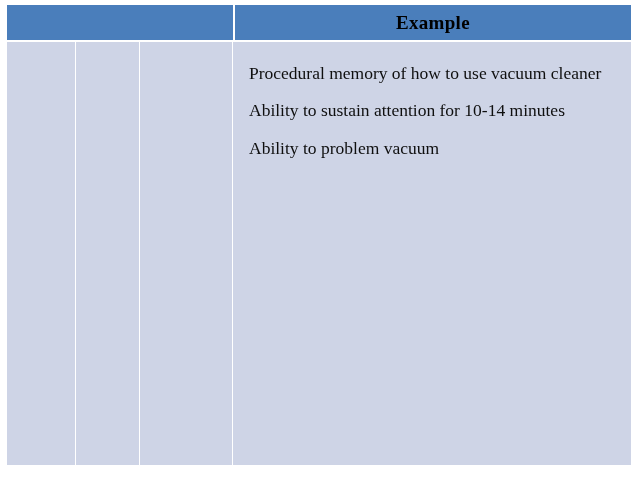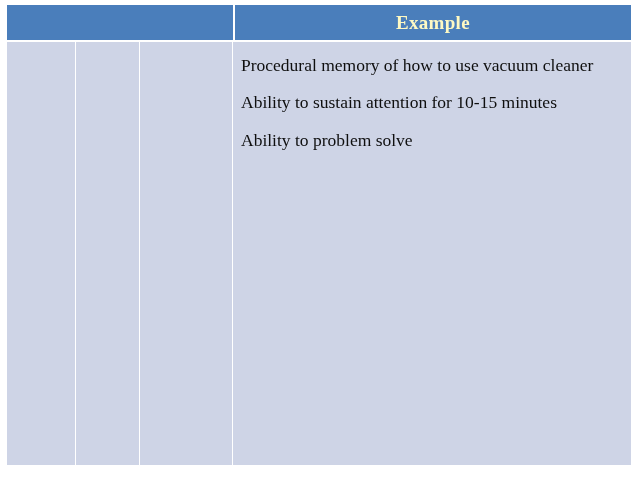--- a/index.html
+++ b/index.html
@@ -35,21 +35,21 @@
   }
 
   
   .header-row {
     display: flex;
     height: 35px;
     flex: 0 0 35px;
   }
   .header-cell {
     background: #4a7ebb;
-    color: #fef9c3;
+    color: #000000;
     display: flex;
     align-items: center;
     justify-content: center;
     box-sizing: border-box;
   }
   .header-cell.blank {
     width: 226px;
     flex: 0 0 226px;
     margin-right: 2px;
   }
@@ -82,21 +82,21 @@
   }
 
   .col-1 { width: 69px;  flex: 0 0 69px;  border-right: 1px solid #ffffff; }
   .col-2 { width: 64px;  flex: 0 0 64px;  border-right: 1px solid #ffffff; }
   .col-3 { width: 93px;  flex: 0 0 93px;  border-right: 1px solid #ffffff; }
   .col-4 { flex: 1 1 auto; }
 
   
   .example-list {
     padding: 9px 10px 0 8px;
-    margin: 0;
+    margin: 8px;
     list-style: none;
   }
   .example-item {
     font-family: "Liberation Serif", serif;
     font-size: 17.5px;
     line-height: 1.62;
     color: #0f0f0f;
     margin: 0 0 9px 0;
   }
   .example-item:last-child { margin-bottom: 0; }
@@ -125,20 +125,20 @@
         
       </div>
 
       <div class="body-cell col-3">
         
       </div>
 
       <div class="body-cell col-4">
         <ul class="example-list">
           <li class="example-item">Procedural memory of how to use vacuum cleaner</li>
-          <li class="example-item">Ability to sustain attention for 10-15 minutes</li>
-          <li class="example-item">Ability to problem solve</li>
+          <li class="example-item">Ability to sustain attention for 10-14 minutes</li>
+          <li class="example-item">Ability to problem vacuum</li>
         </ul>
       </div>
 
     </div>
   </div>
 </div>
 
 </body></html>

